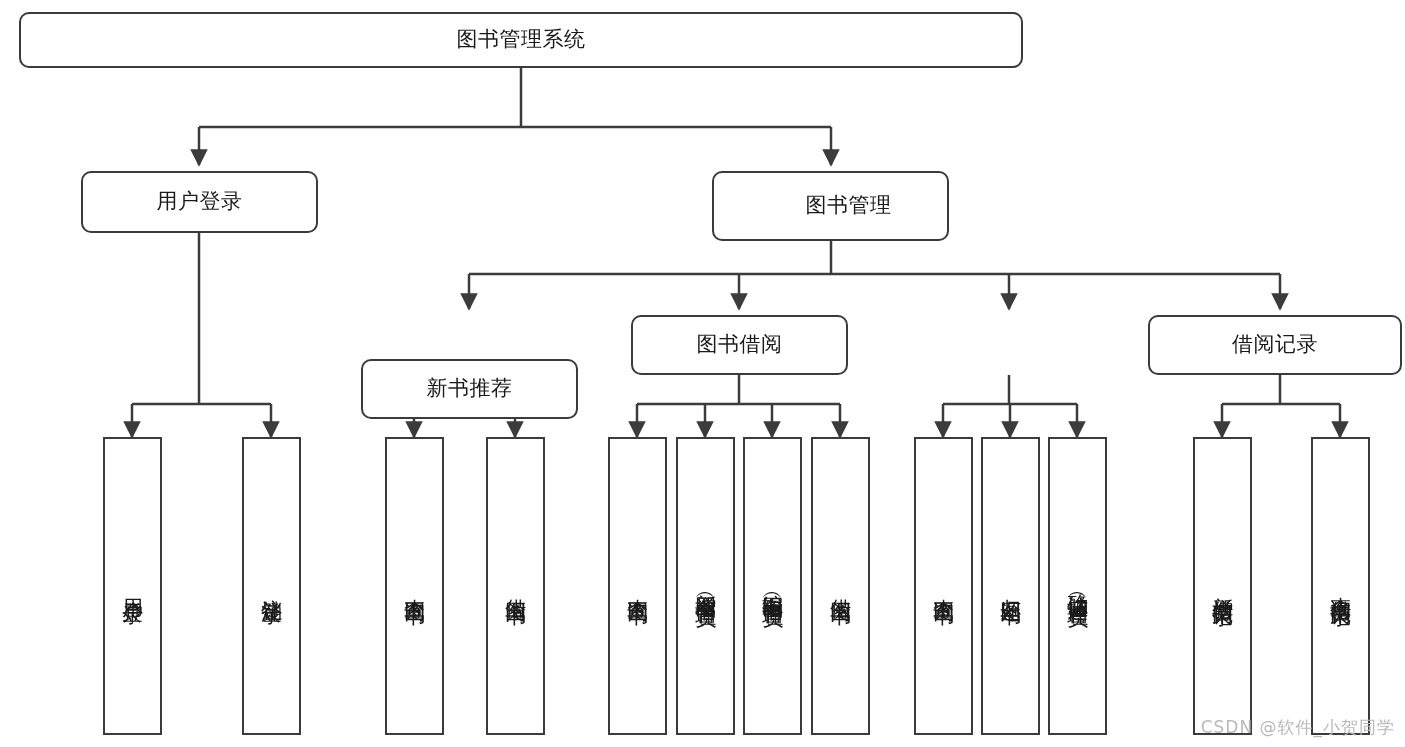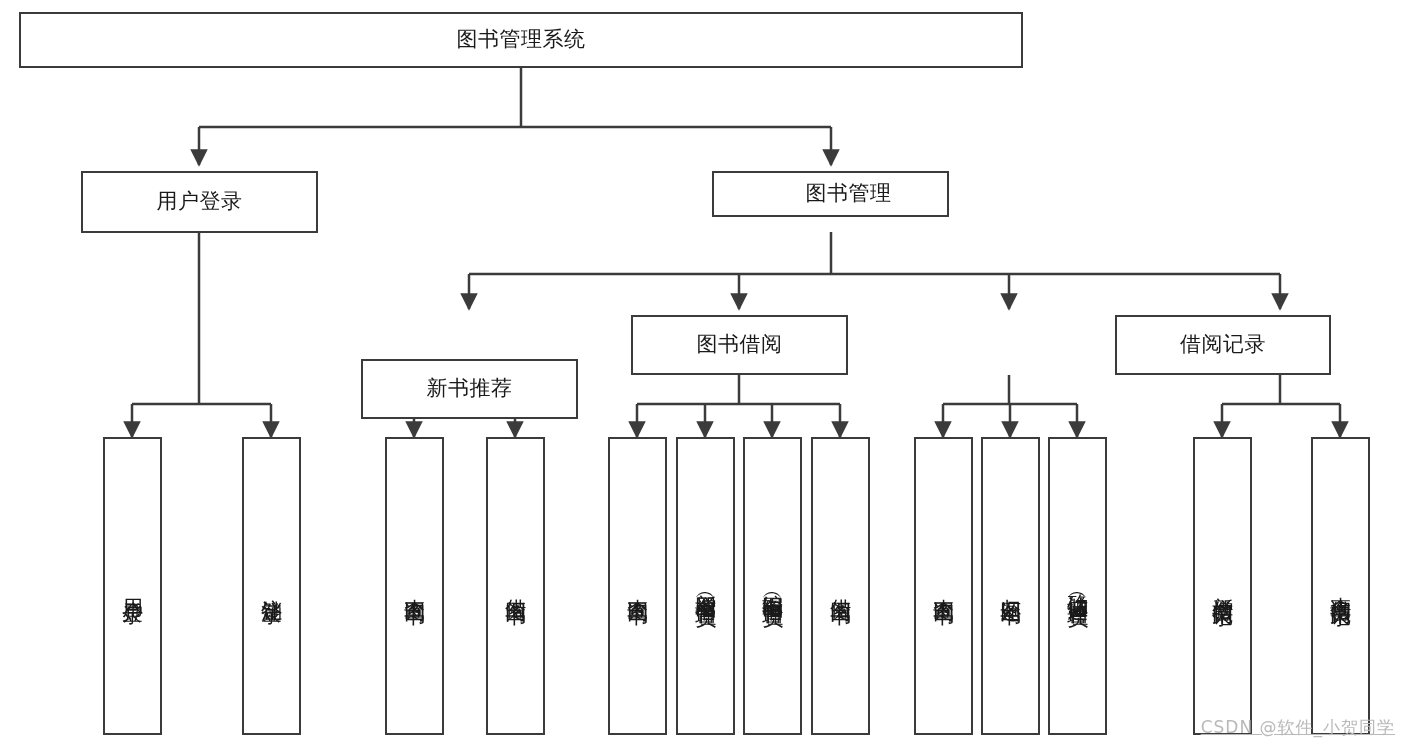--- a/index.html
+++ b/index.html
@@ -32,20 +32,21 @@
     border: 2px solid #3b3b3b;
     display: flex;
     align-items: center;
     justify-content: center;
     color: #1a1a1a;
   }
   .node.h {
     font-size: 21px;
     line-height: 1.2;
     letter-spacing: 0.5px;
+    border-radius: 10px;
   }
   .node.v {
     writing-mode: vertical-rl;
     text-orientation: upright;
     font-size: 21px;
     line-height: 1.25;
     letter-spacing: 2px;
     padding: 8px 0;
     align-items: center;
     justify-content: center;
@@ -58,21 +59,20 @@
     white-space: nowrap;
   }
   .watermark {
     position: absolute;
     right: 10px;
     bottom: 8px;
     font-size: 17px;
     color: #b9b9b9;
     letter-spacing: 1px;
     white-space: nowrap;
-    text-decoration: underline;
   }
 </style>
 </head>
 <body>
 
 <div id="canvas">
 
   <svg id="wires" viewBox="0 0 1405 747" width="1405" height="747" xmlns="http://www.w3.org/2000/svg">
     <defs>
       <marker id="arrow" viewBox="0 0 10 10" refX="9" refY="5" markerWidth="7" markerHeight="7" orient="auto-start-reverse">
@@ -124,31 +124,31 @@
     </g>
   </svg>
 
   <div class="node h" style="left:19px; top:12px; width:1004px; height:56px;">
     <span>图书管理系统</span>
   </div>
 
   <div class="node h" style="left:81px; top:171px; width:237px; height:62px;">
     <span>用户登录</span>
   </div>
-  <div class="node h" style="left:712px; top:171px; width:237px; height:46px;padding-left:36px;">
+  <div class="node h" style="left:712px; top:171px; width:237px; height:70px;padding-left:36px;">
     <span>图书管理</span>
   </div>
 
   <div class="node h" style="left:361px; top:315px; width:217px; height:60px;margin-top:44px;">
     <span>新书推荐</span>
   </div>
   <div class="node h" style="left:631px; top:315px; width:217px; height:60px;">
     <span>图书借阅</span>
   </div>
-  <div class="node h" style="left:1115px; top:315px; width:216px; height:60px;">
+  <div class="node h" style="left:1148px; top:315px; width:254px; height:60px;">
     <span>借阅记录</span>
   </div>
 
   <div class="node v" style="left:103px; top:437px; width:59px; height:298px;">
     <span class="vtext">用户登录</span>
   </div>
   <div class="node v" style="left:242px; top:437px; width:59px; height:298px;">
     <span class="vtext">注销登录</span>
   </div>
 

